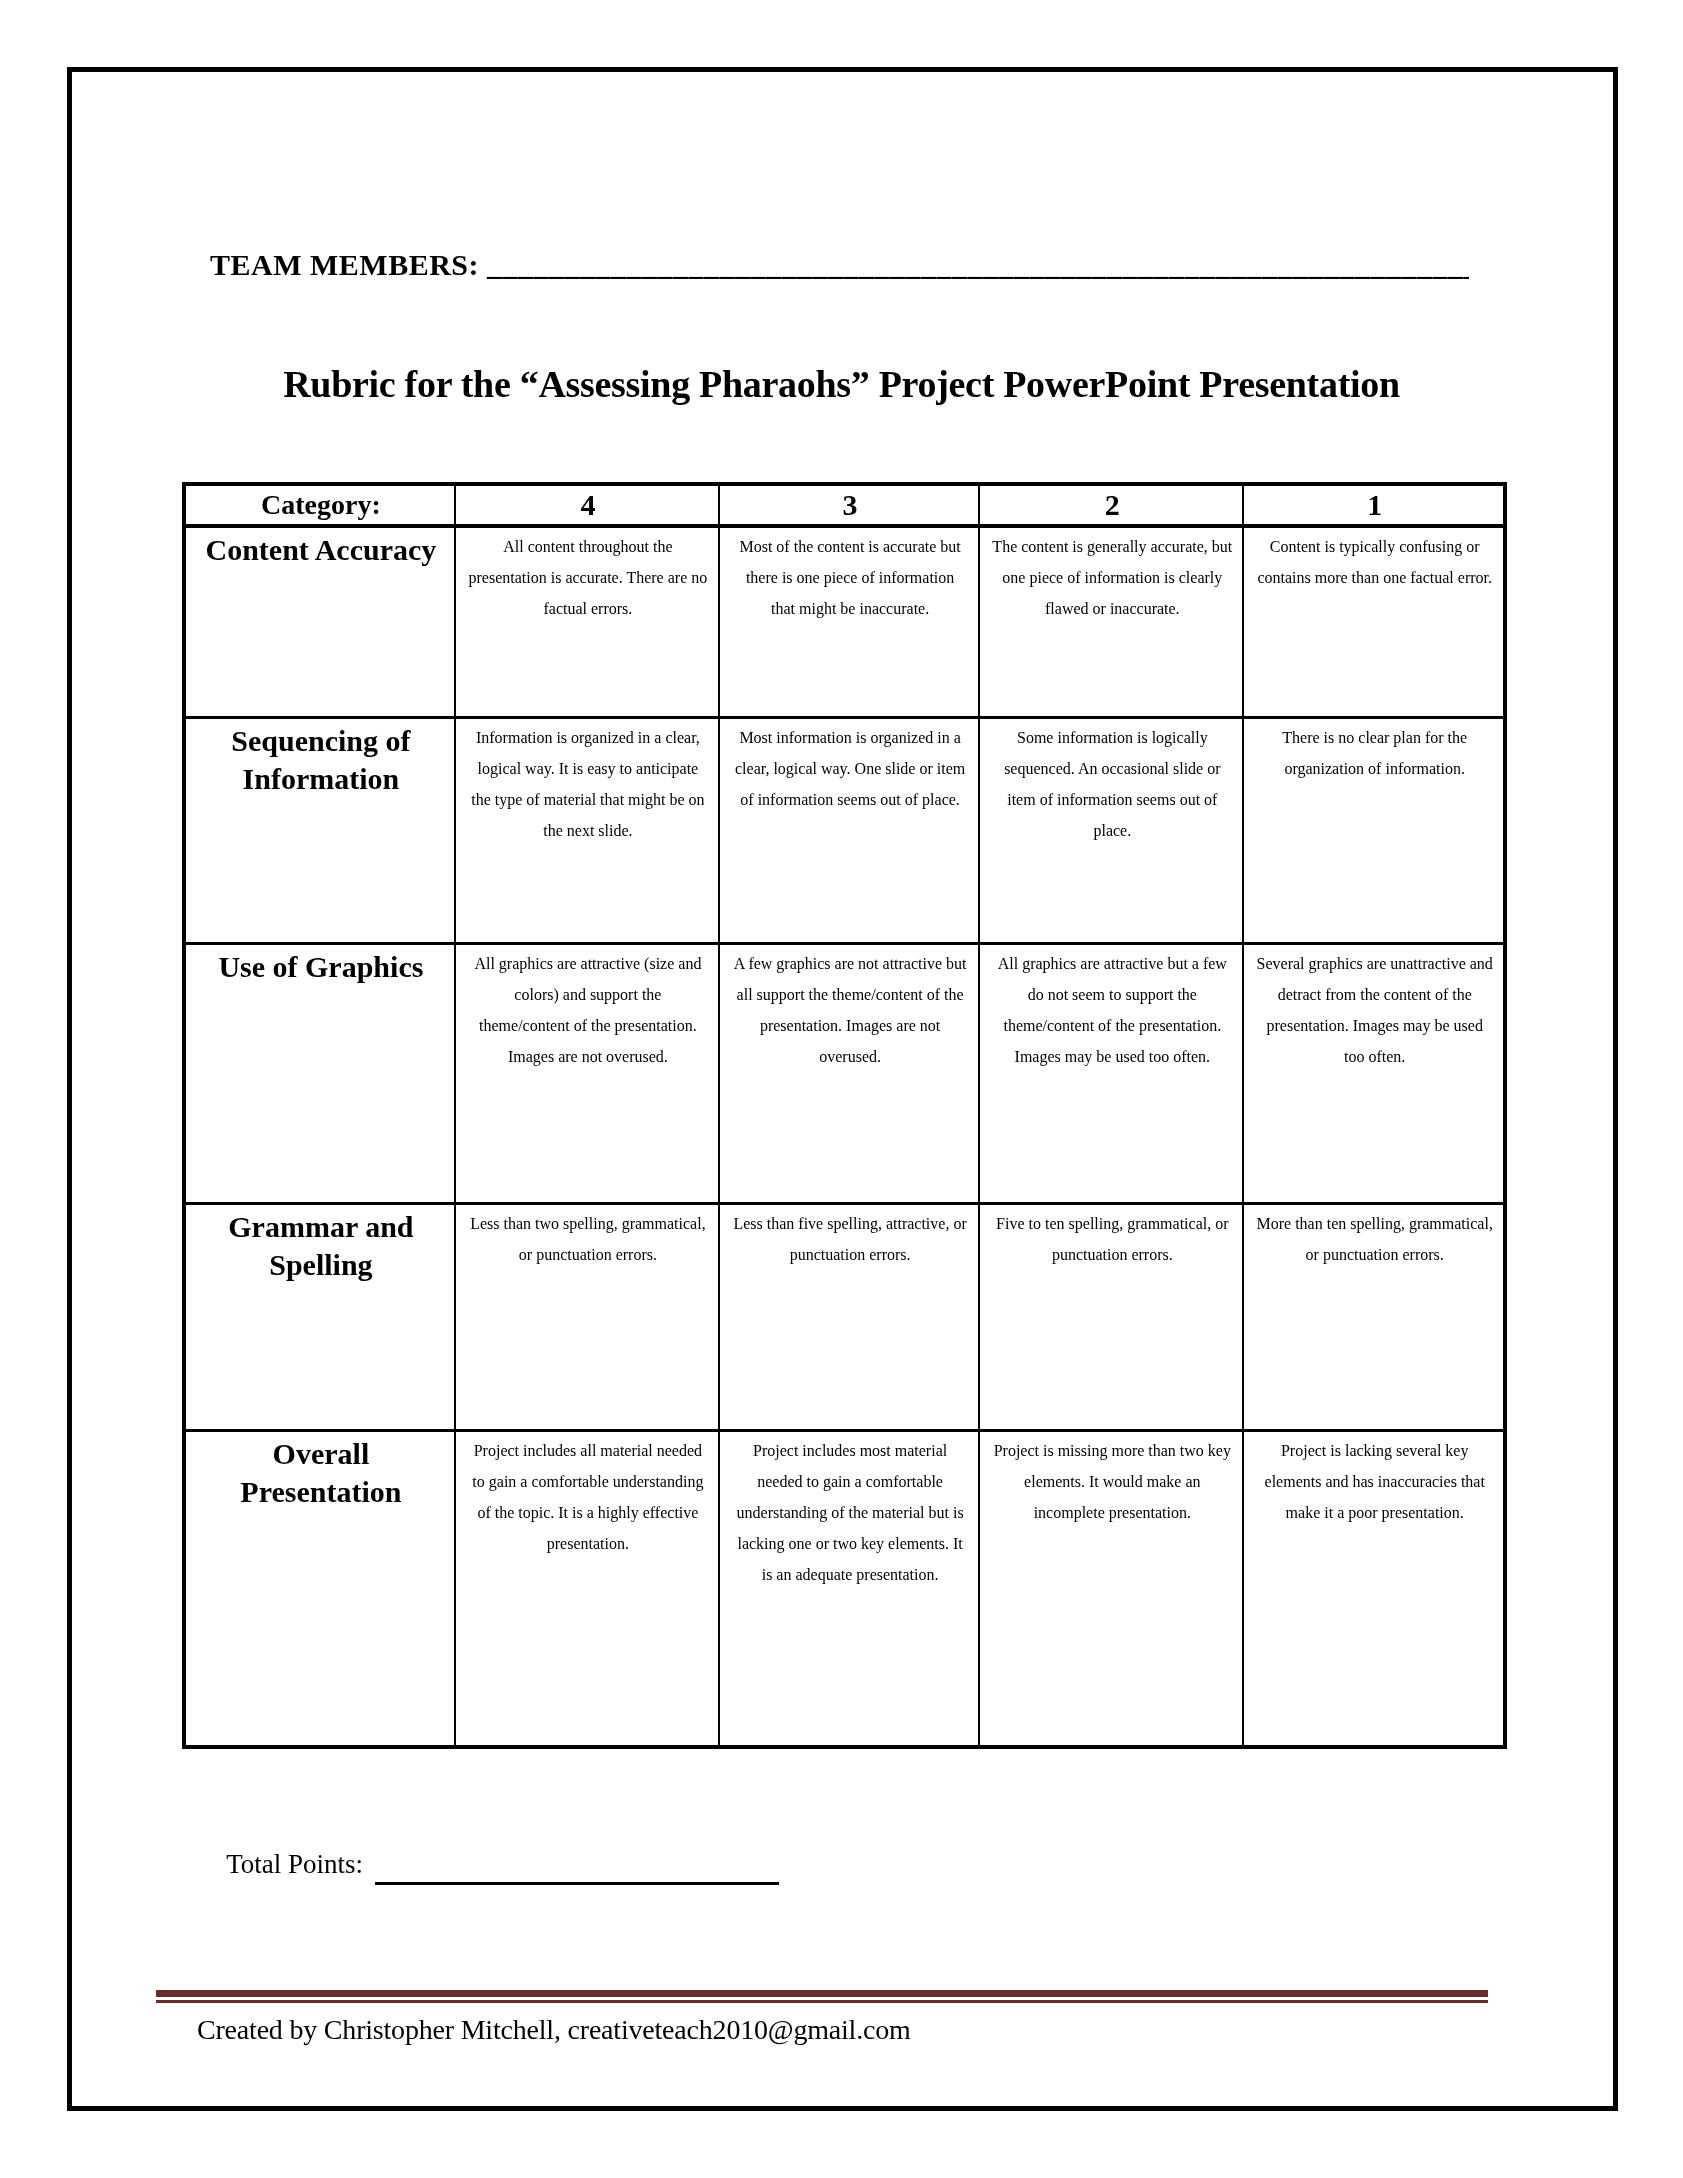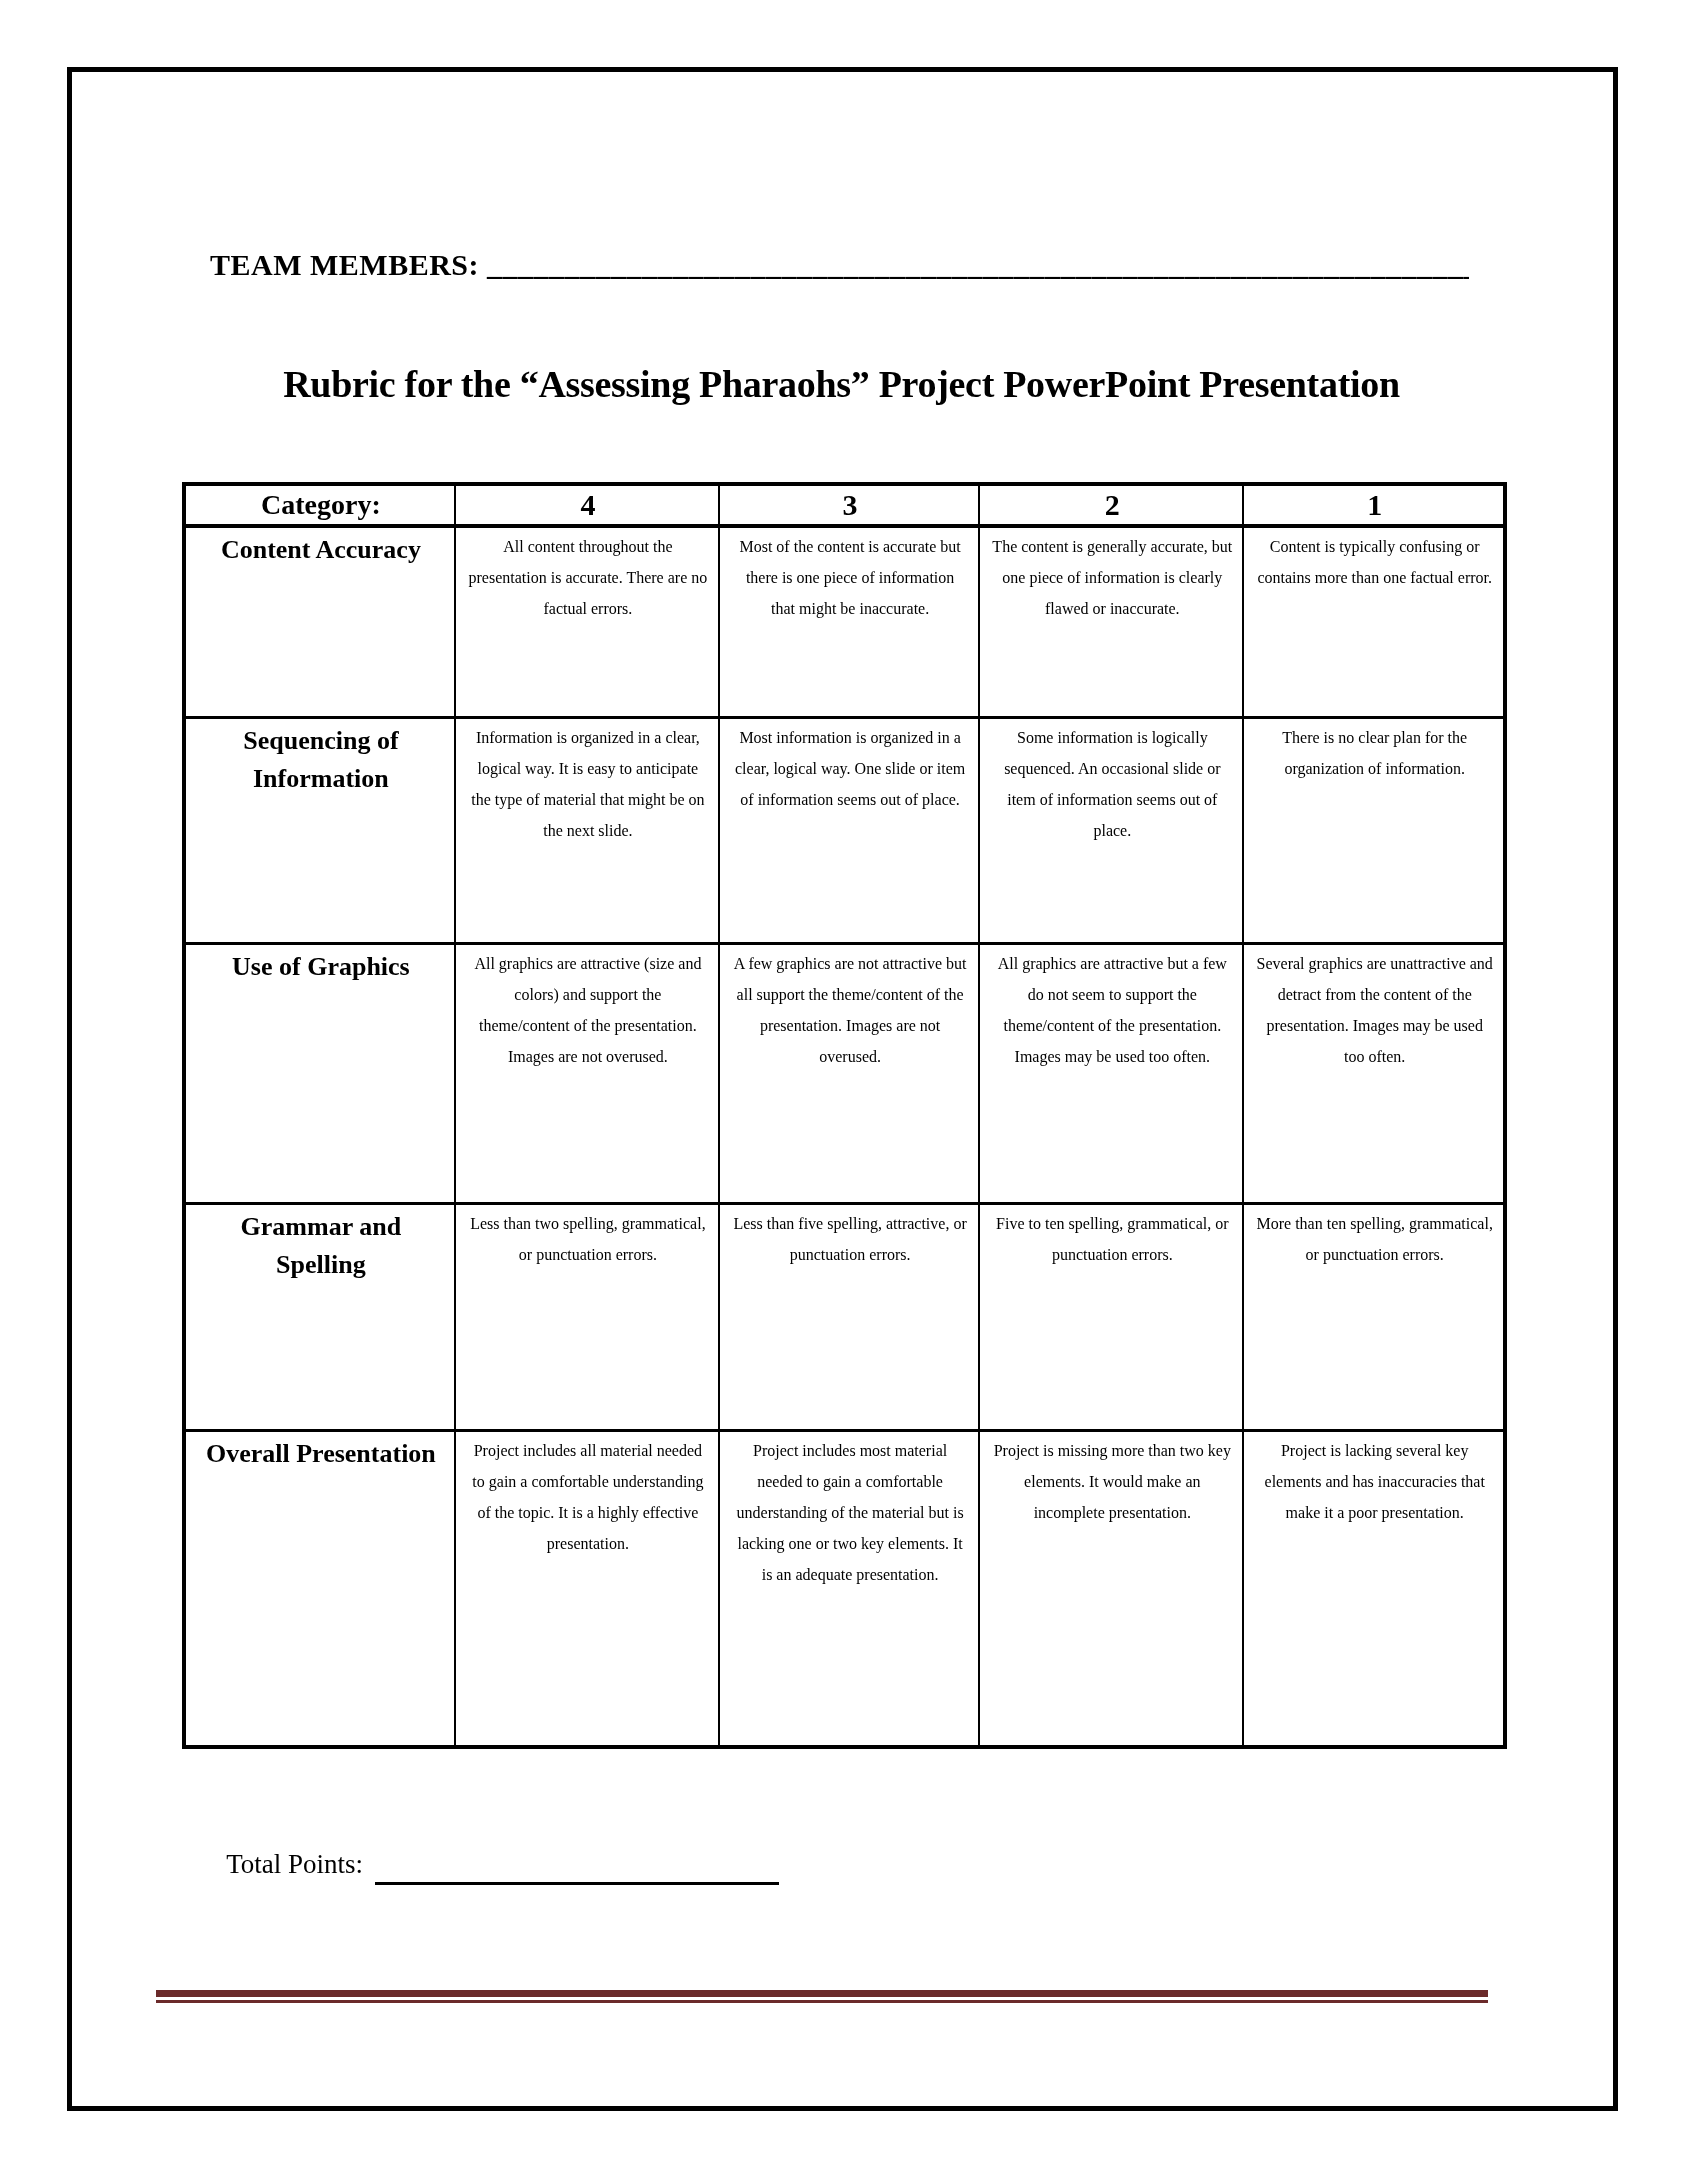--- a/index.html
+++ b/index.html
@@ -52,21 +52,21 @@
     border-bottom-width: 3px;
     vertical-align: top;
     padding: 3px 10px 3px 12px;
     text-align: center;
   }
   table.rubric { border: 4px solid #000000; }
   tr.hdr { height: 42px; }
   tr.hdr th { border-bottom-width: 4px; vertical-align: middle; padding-top: 0; padding-bottom: 0; }
   th.cat-hdr { font-size: 28px; font-weight: bold; }
   th.num-hdr { font-size: 30px; font-weight: bold; text-align: center; }
-  td.row-label { font-size: 26px; font-weight: bold; line-height: 38px; padding-top: 5px; }
+  td.row-label { font-size: 30px; font-weight: bold; line-height: 38px; padding-top: 5px; }
   td.cell { font-size: 16px; line-height: 31px; padding-top: 6px; }
   tr.r1 { height: 191px; }
   tr.r2 { height: 226px; }
   tr.r3 { height: 260px; }
   tr.r4 { height: 227px; }
   tr.r5 { height: 317px; }
   .totals {
     position: absolute;
     left: 193px; top: 1843px;
     font-size: 27px;
@@ -160,14 +160,15 @@
     </table>
 
   <div class="totals">
     <div class="trow">
       <span class="tlabel">Total Points:</span>
       <span class="tline"></span>
     </div>
   </div>
 
   <div class="footer-rule"></div>
+  <div class="footer-credit">Created by Christopher Mitchell, creativeteach2010@gmail.com</div>
 </div>
 
 
 </body></html>

